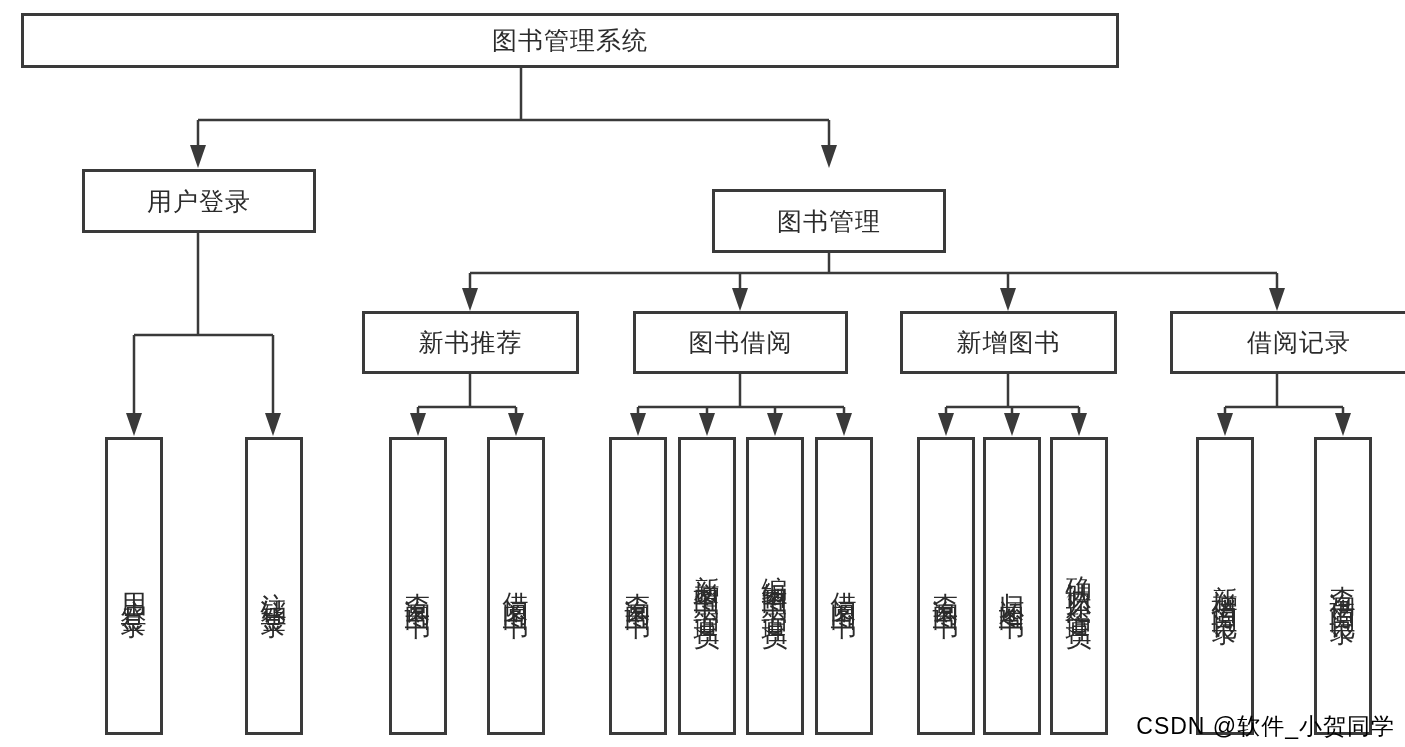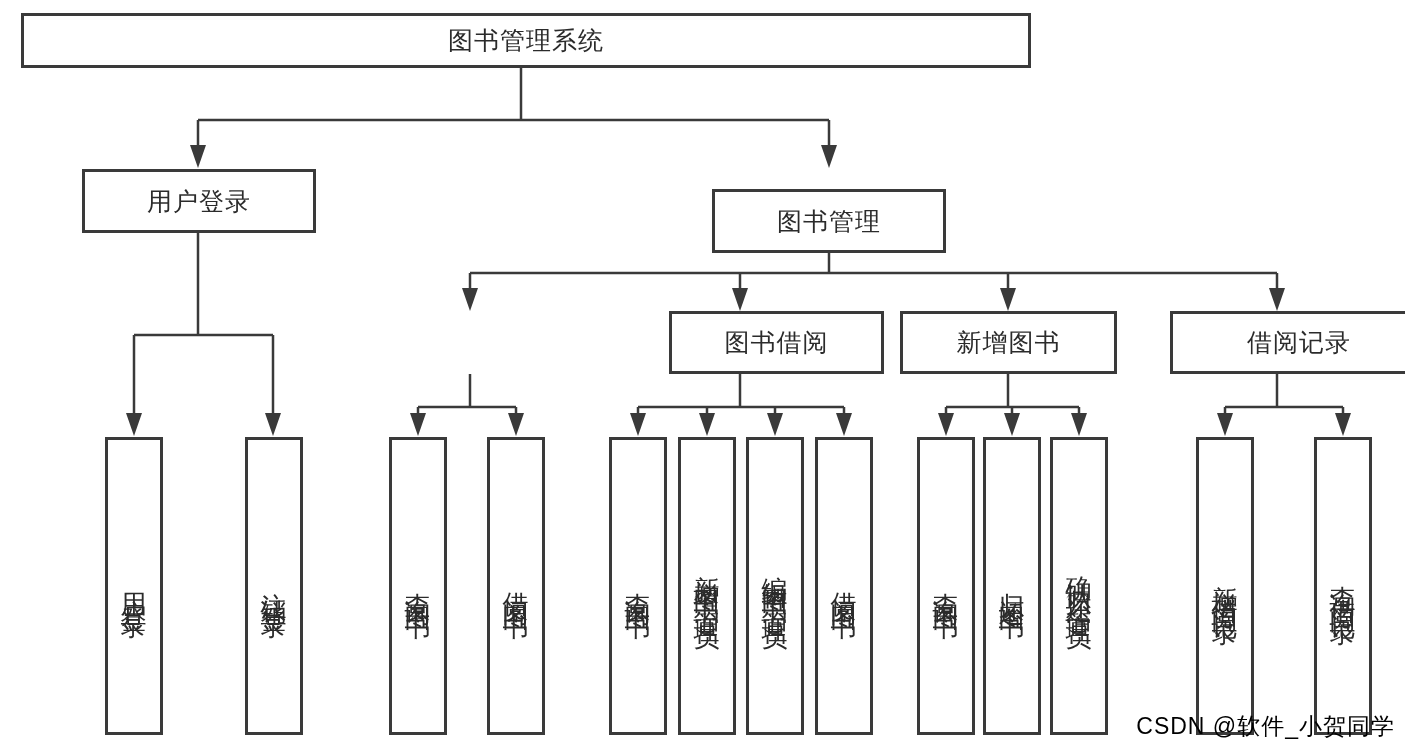--- a/index.html
+++ b/index.html
@@ -6,21 +6,21 @@
   .canvas{
     position:relative;width:1405px;height:747px;background:#ffffff;overflow:hidden;
     font-family:"Liberation Sans","DejaVu Sans",sans-serif;color:#2b2b2b;
   }
   .edges{position:absolute;left:0;top:0;width:1405px;height:747px;}
   .box{
     position:absolute;box-sizing:border-box;background:#ffffff;
     border:3px solid #3a3a3a;display:flex;align-items:center;justify-content:center;
   }
   .box.h{font-size:25px;letter-spacing:1px;}
-  .root{left:21px;top:13px;width:1010px;height:55px;font-size:26px;}
+  .root{left:21px;top:13px;width:1098px;height:55px;font-size:26px;}
   .lvl2{top:169px;width:234px;height:64px;}
   .lvl3{top:311px;height:63px;}
   .leaf{top:437px;width:58px;height:298px;}
   .leaf span{
     writing-mode:vertical-rl;text-orientation:mixed;
     font-size:26px;line-height:1;letter-spacing:7px;white-space:nowrap;
   }
   .watermark{
     position:absolute;right:10px;bottom:5px;font-size:23px;color:#000000;letter-spacing:1px;
   }
@@ -101,21 +101,22 @@
       <polygon points="1217,413 1233,413 1225,436"></polygon>
       <polygon points="1335,413 1351,413 1343,436"></polygon>
     </g>
   </svg>
 
   <div class="box h root">图书管理系统</div>
 
   <div class="box h lvl2" style="left:82px;">用户登录</div>
   <div class="box h lvl2" style="left:712px;margin-top:20px;">图书管理</div>
 
-  <div class="box h lvl3" style="left:633px;width:215px;margin-left:36px;">图书借阅</div>
+  <div class="box h lvl3" style="left:362px;width:217px;">新书推荐</div>
+  <div class="box h lvl3" style="left:633px;width:215px;">图书借阅</div>
   <div class="box h lvl3" style="left:900px;width:217px;">新增图书</div>
   <div class="box h lvl3" style="left:1170px;width:258px;">借阅记录</div>
 
   <div class="box leaf" style="left:105px;">
     <span>用户登录</span>
     </div>
   <div class="box leaf" style="left:245px;">
     <span>注销登录</span>
     </div>
   <div class="box leaf" style="left:389px;">

